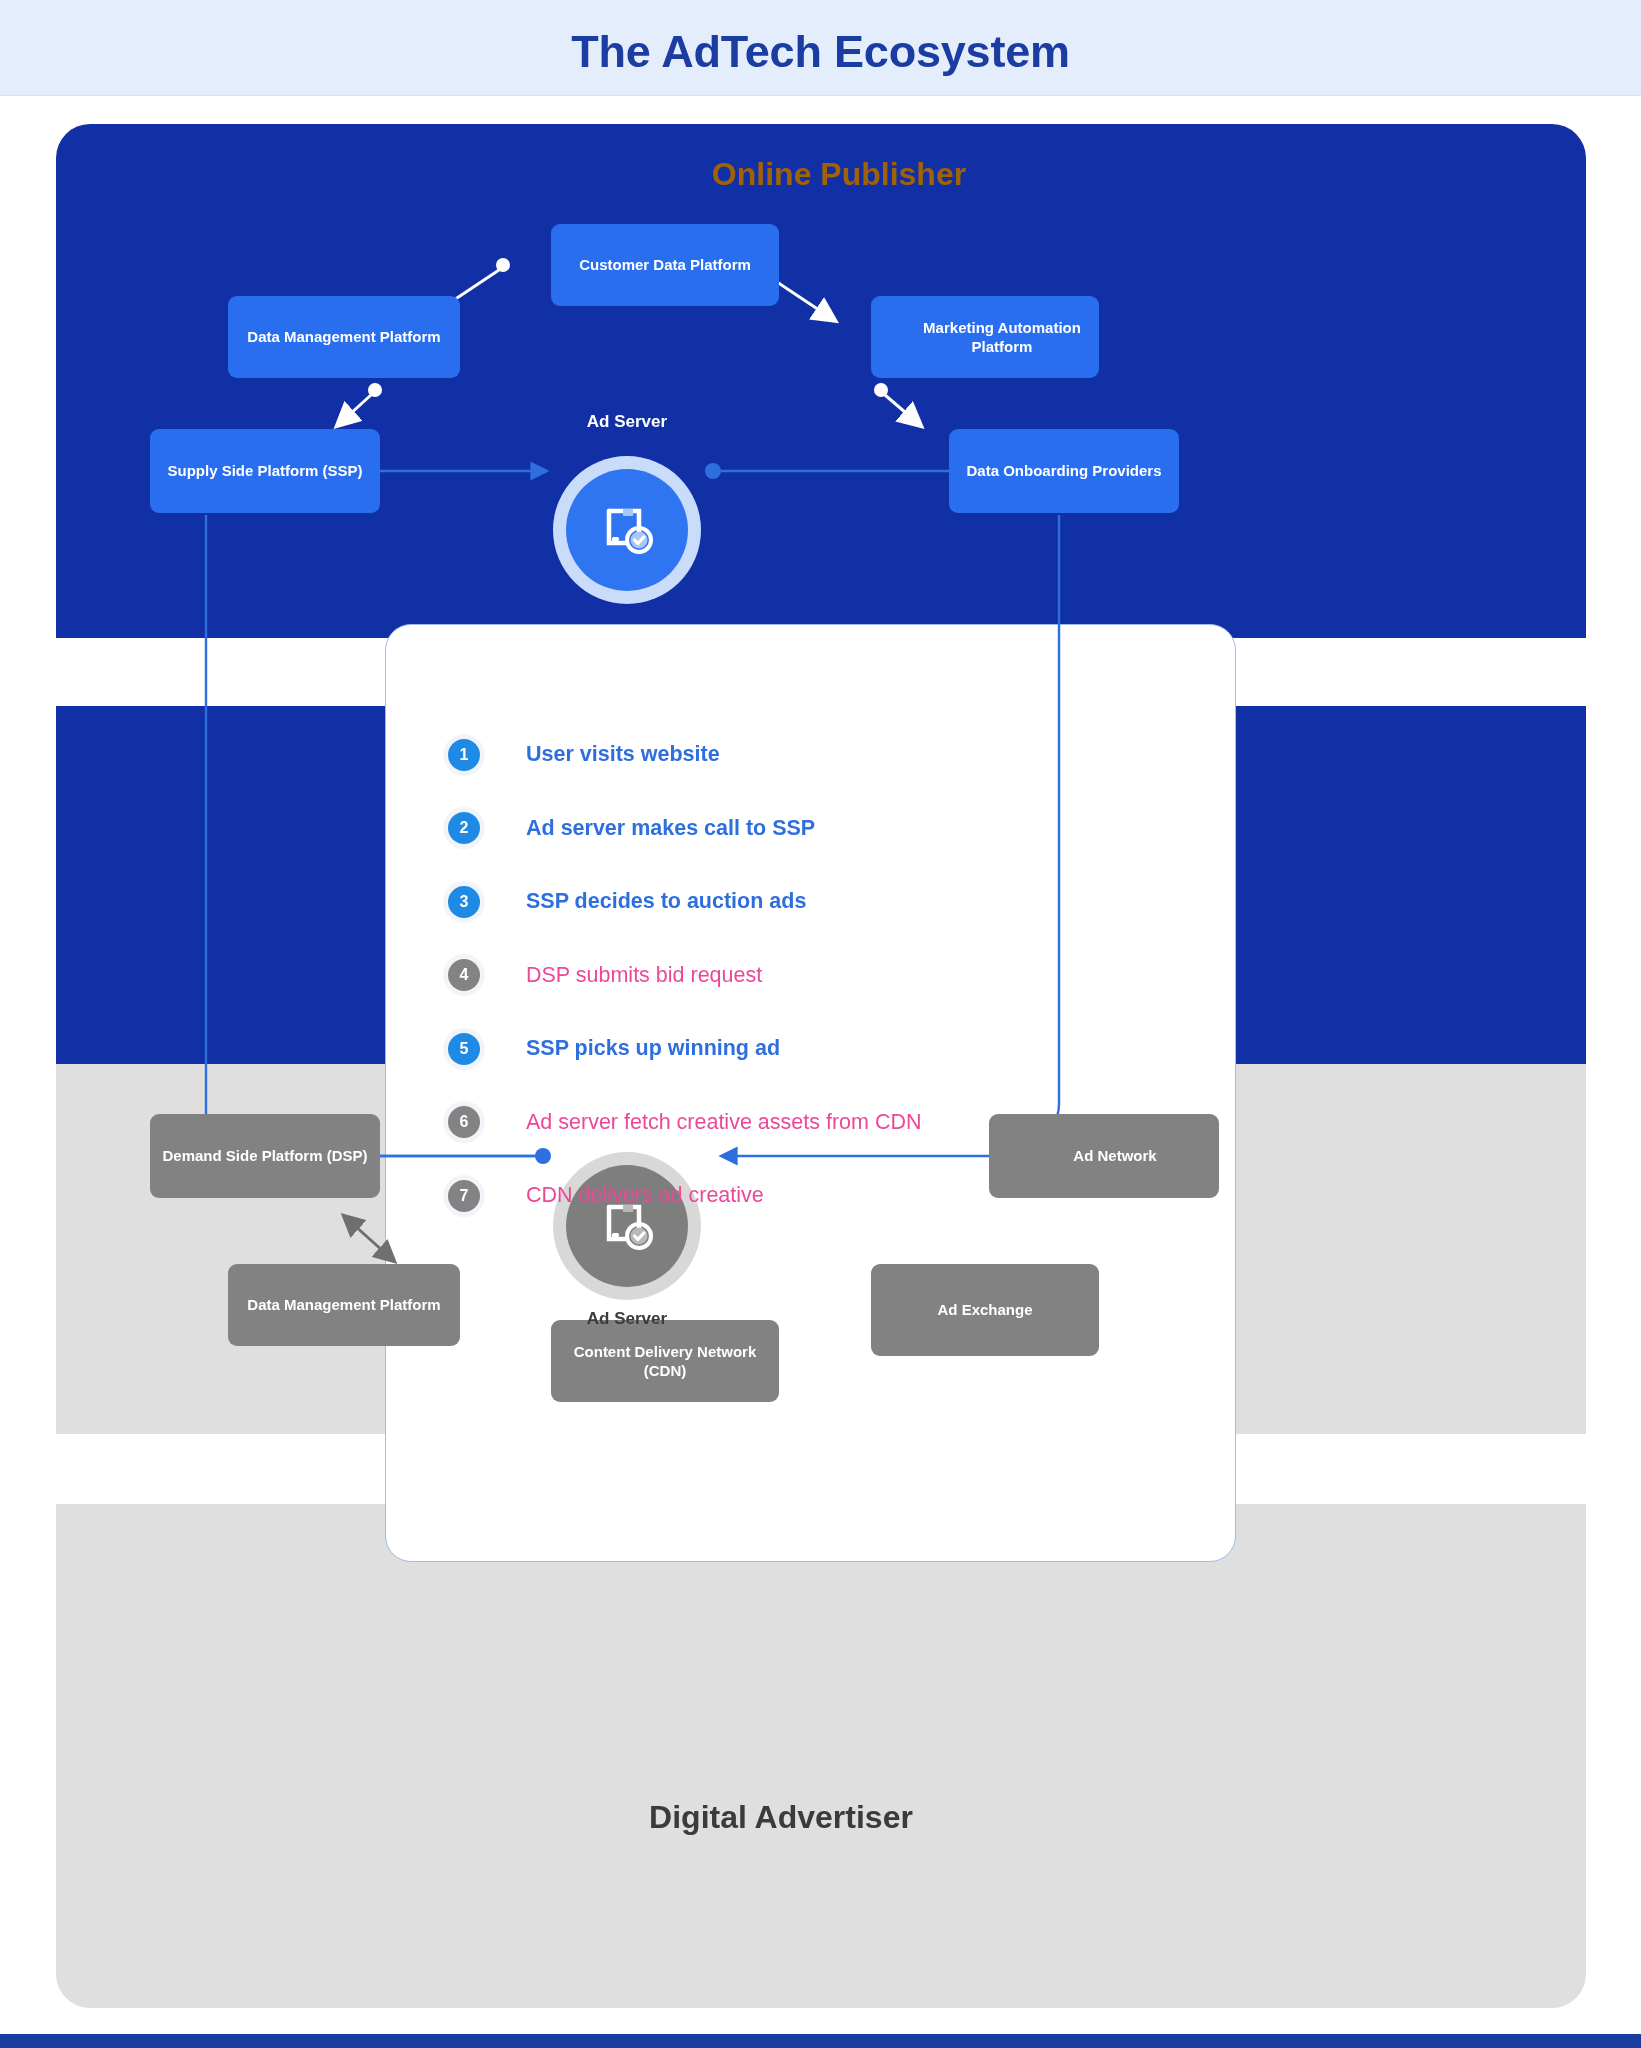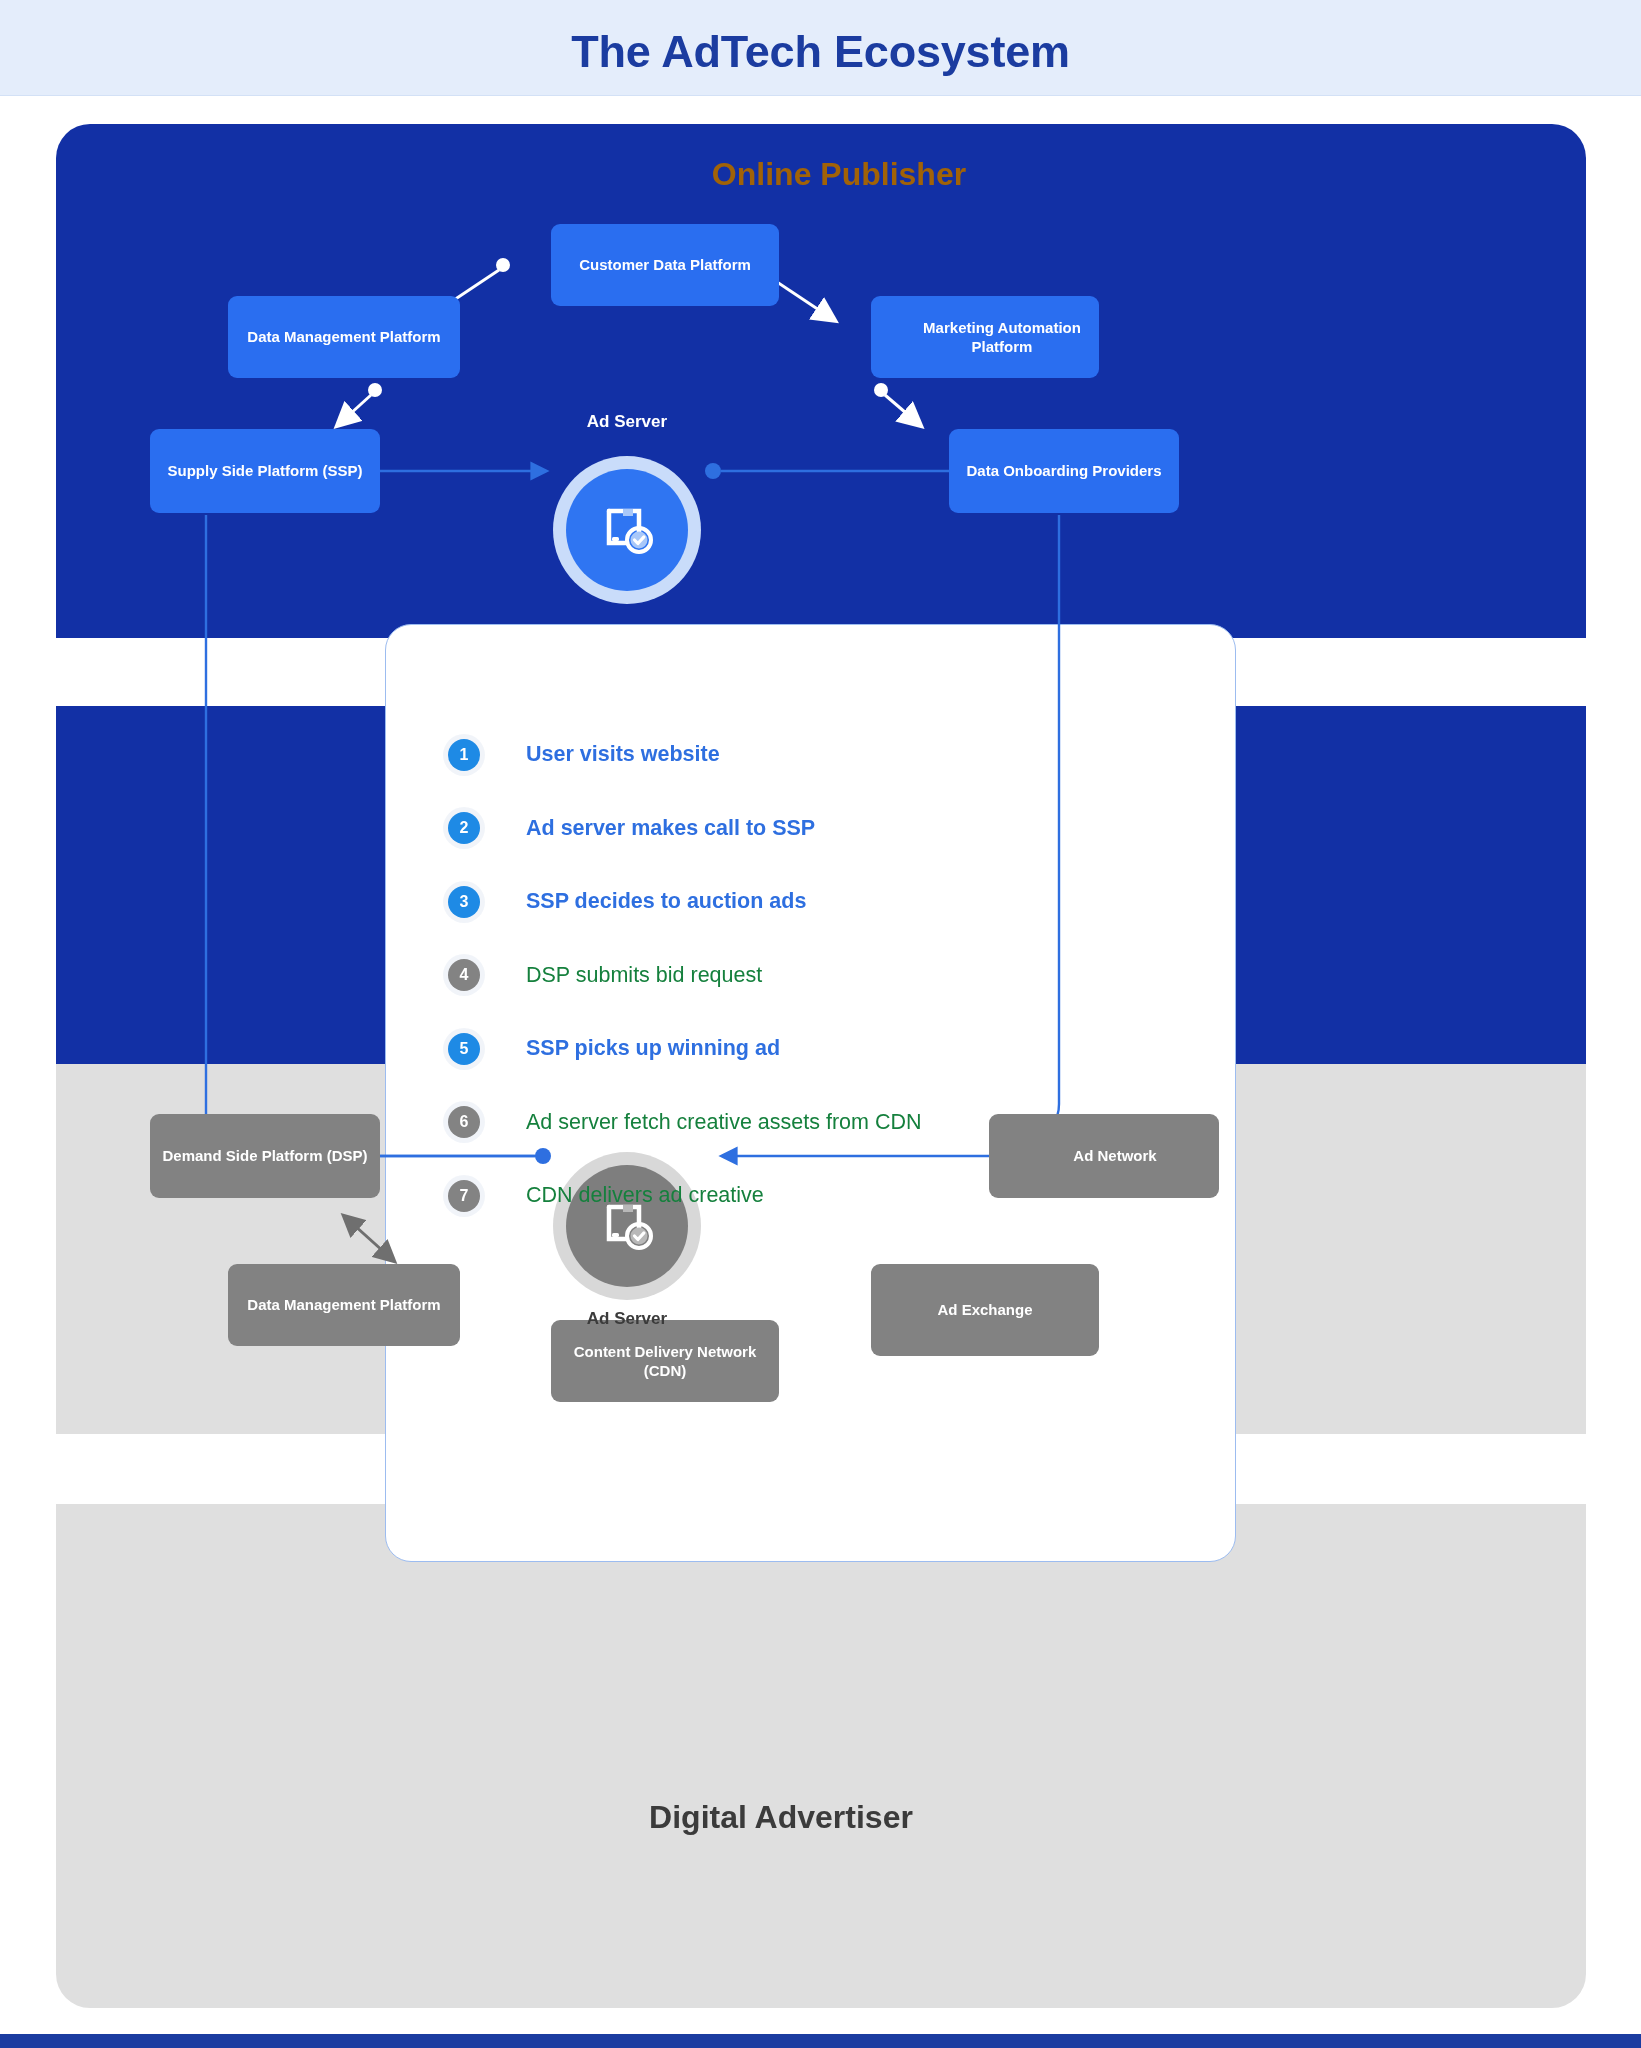--- a/index.html
+++ b/index.html
@@ -130,21 +130,21 @@
     box-shadow: 0 0 0 5px rgba(240,243,248,0.9);
   }
   .step .txt {
     margin-left: 46px;
     font-size: 21.5px; font-weight: bold;
     white-space: nowrap;
   }
   .step.active .num { background: #1e8ae5; }
   .step.active .txt { color: #2e6fe0; }
   .step.idle   .num { background: #838383; }
-  .step.idle   .txt { color: #15803d; font-weight: normal; }
+  .step.idle   .txt { color: #ec4899; font-weight: normal; }
 
   
   .ov { position: absolute; left: 0; top: 0; width: 1530px; height: 1884px; pointer-events: none; }
 
   
   .footer-bar {
     position: absolute; left: 0; bottom: 0; width: 1641px; height: 14px;
     background: #1b3ca0;
   }
 </style>

